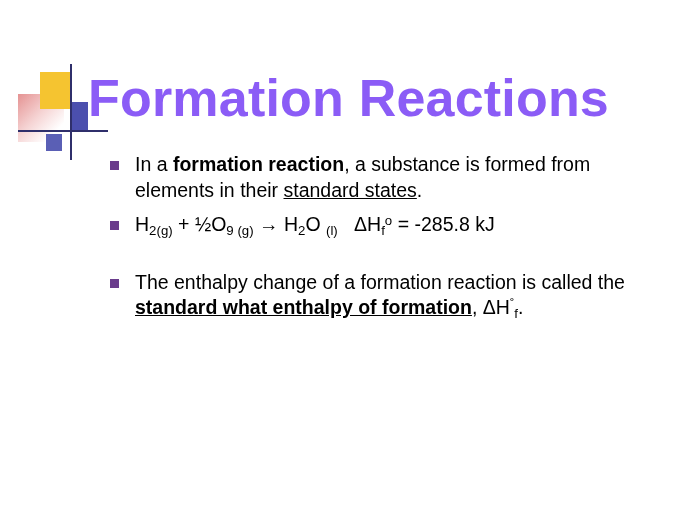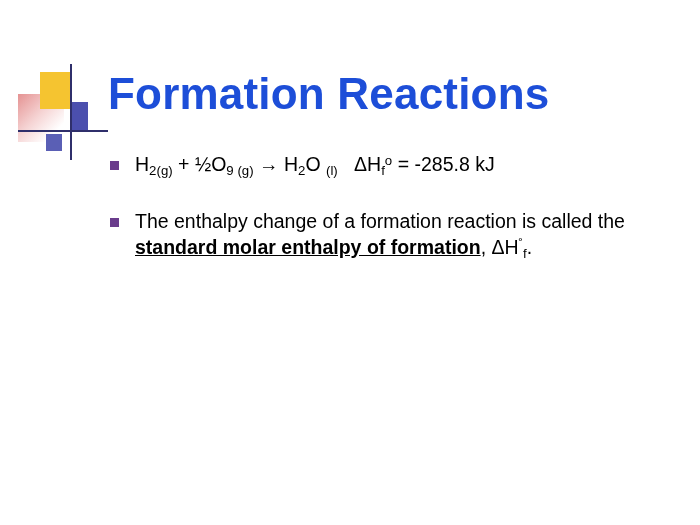--- a/index.html
+++ b/index.html
@@ -73,26 +73,26 @@
     left: 0px;
     top: 66px;
     width: 90px;
     height: 2px;
     background: #2f2f6b;
   }
 
   
   .title {
     position: absolute;
-    left: 108px;
+    left: 88px;
     top: 70px;
     width: 580px;
-    font-size: 44px;
+    font-size: 52px;
     font-weight: bold;
-    color: #1d4ed8;
+    color: #8b5cf6;
     letter-spacing: 0.2px;
     line-height: 1.1;
   }
 
   
   .body {
     position: absolute;
     left: 110px;
     top: 152px;
     width: 560px;
@@ -145,28 +145,32 @@
     <div class="sq-blue"></div>
     <div class="sq-small"></div>
     <div class="vline"></div>
     <div class="hline"></div>
   </div>
 
   <div class="title">Formation Reactions</div>
 
   <div class="body">
 
+    <div class="bullet">
+      <span class="marker"></span>
+      <span class="text">In a <b>formation reaction</b>, a substance is formed from elements in their <u>standard states</u>.</span>
+    </div>
 
 
     <div class="bullet">
       <span class="marker"></span>
       <span class="text">
         <span class="nobr">H<sub>2(g)</sub></span> + <span class="nobr">½O<sub>9 (g)</sub></span> <span class="nobr">→</span> <span class="nobr">H<sub>2</sub>O <sub>(l)</sub></span> &nbsp;&nbsp;<span class="nobr">ΔH<sub>f</sub><sup>o</sup> = -285.8 kJ</span>
       </span>
     </div>
 
     <div class="bullet gap">
       <span class="marker"></span>
-      <span class="text">The enthalpy change of a formation reaction is called the <b class="ul">standard molar enthalpy of formation</b>, ΔH<sup>˚</sup><sub>f</sub>.</span>
+      <span class="text">The enthalpy change of a formation reaction is called the <b class="ul">standard what enthalpy of formation</b>, ΔH<sup>˚</sup><sub>f</sub>.</span>
     </div>
 
   </div>
 </div>
 
 </body></html>

